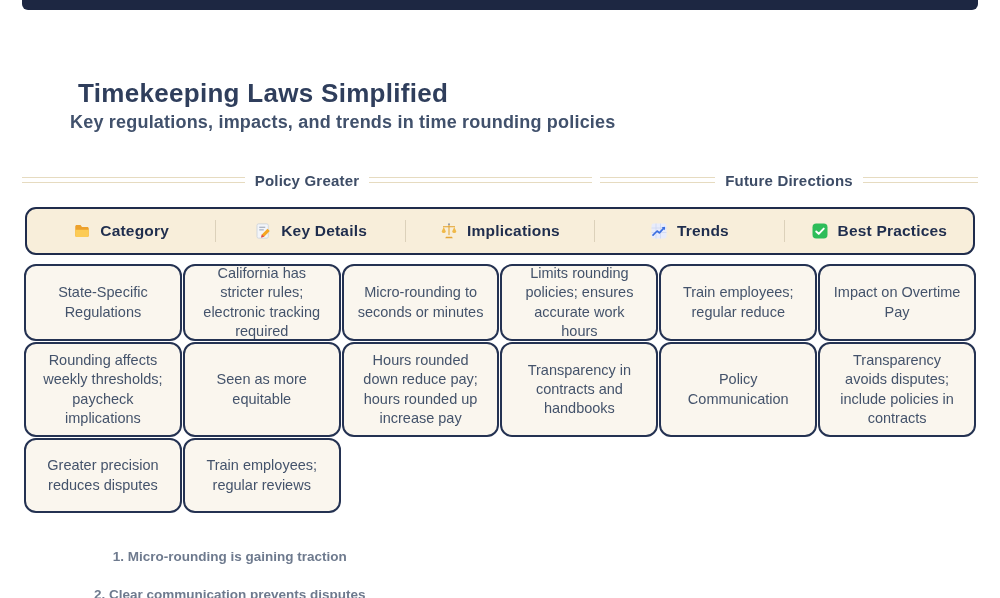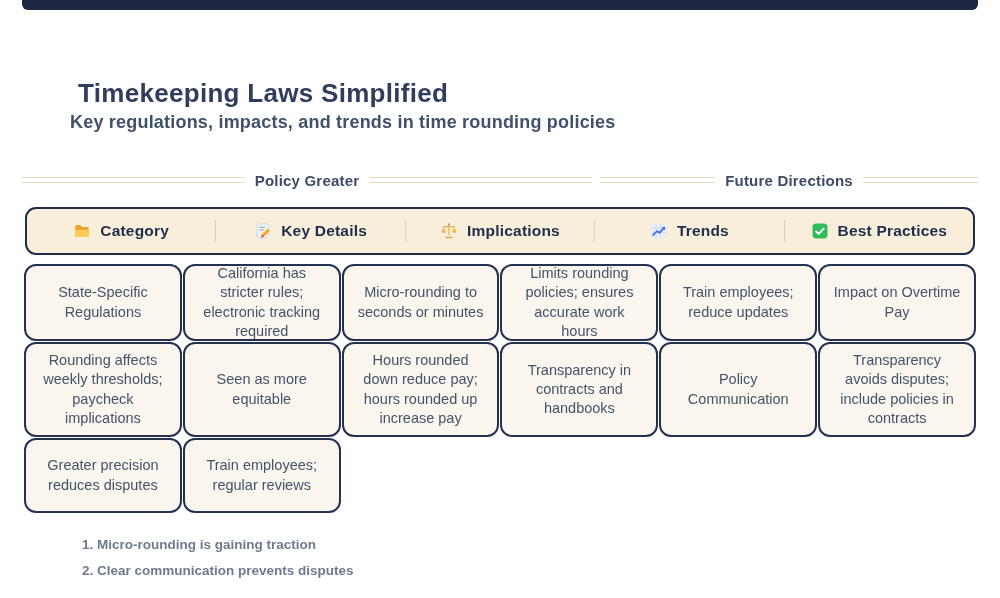--- a/index.html
+++ b/index.html
@@ -50,21 +50,21 @@
   .cell{
     box-sizing:border-box;background:#faf6ee;border:2px solid #243252;
     border-radius:12px;display:flex;align-items:center;justify-content:center;
     text-align:center;padding:6px 13px;
     font-size:14.5px;line-height:1.32;font-weight:500;color:#44536b;
   }
   .footnotes{
     position:absolute;left:78px;top:530px;
     font-size:13.5px;line-height:22px;font-weight:600;color:#6e7a8e;
   }
-  .footnotes div{margin:4px;}
+  .footnotes div{margin:16px;text-align:center;}
 </style>
 </head>
 <body>
 
 <div class="accent-bar"></div>
 
 <h1 class="title">Timekeeping Laws Simplified</h1>
 <p class="subtitle">Key regulations, impacts, and trends in time rounding policies</p>
 
 <div class="groups-row">
@@ -139,21 +139,21 @@
     </span>
     <span>Best Practices</span>
   </div>
 </div>
 
 <div class="tgrid">
   <div class="cell">State-Specific Regulations</div>
   <div class="cell">California has stricter rules; electronic tracking required</div>
   <div class="cell">Micro-rounding to seconds or minutes</div>
   <div class="cell">Limits rounding policies; ensures accurate work hours</div>
-  <div class="cell">Train employees; reduce updates</div>
+  <div class="cell">Train employees; regular reduce</div>
 
   <div class="cell">Impact on Overtime Pay</div>
   <div class="cell">Rounding affects weekly thresholds; paycheck implications</div>
   <div class="cell">Seen as more equitable</div>
   <div class="cell">Hours rounded down reduce pay; hours rounded up increase pay</div>
   <div class="cell">Transparency in contracts and handbooks</div>
 
   <div class="cell">Policy Communication</div>
   <div class="cell">Transparency avoids disputes; include policies in contracts</div>
   <div class="cell">Greater precision reduces disputes</div>

